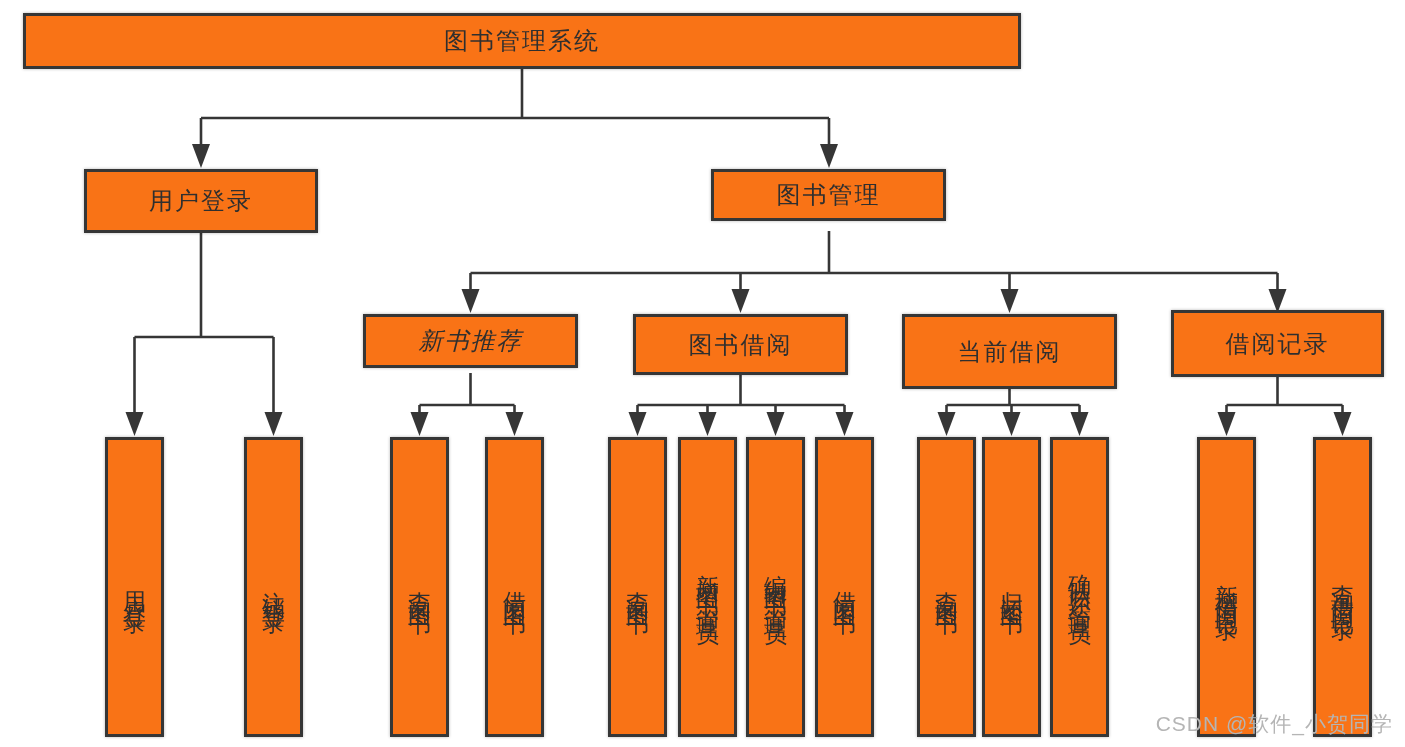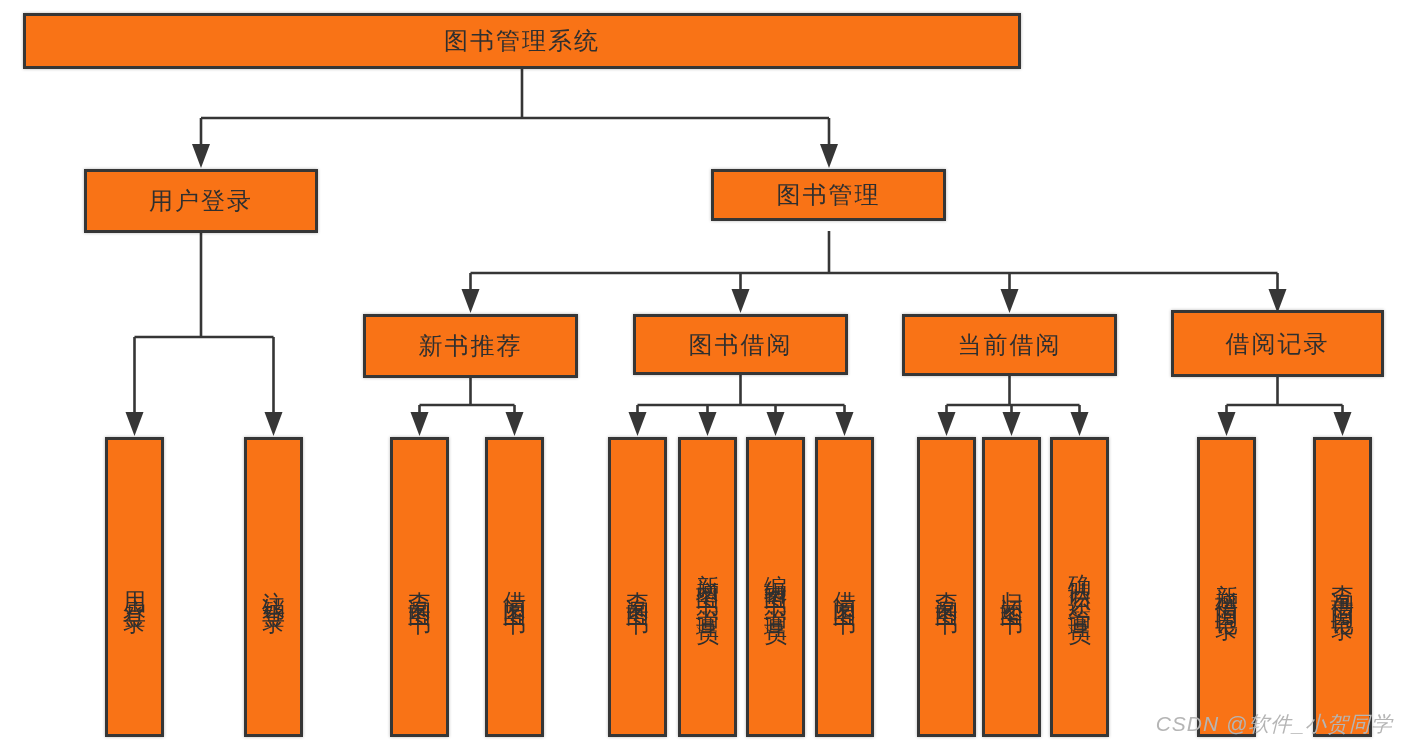--- a/index.html
+++ b/index.html
@@ -14,34 +14,34 @@
   }
   .h-label{font-size:24px;letter-spacing:2px;white-space:nowrap;}
   .v-label{
     writing-mode:vertical-rl;text-orientation:mixed;
     font-size:23px;letter-spacing:7px;line-height:1;white-space:nowrap;
   }
   
   #n-root {left:23px;  top:13px;  width:998px;height:56px;}
   #n-l2-a {left:84px;  top:169px; width:234px;height:64px;}
   #n-l2-b {left:711px; top:169px; width:235px;height:52px;}
-  #n-l3-a {left:363px; top:314px; width:215px;height:64px;}
+  #n-l3-a {left:363px; top:314px; width:215px;height:54px;font-style:italic;}
   #n-l3-b {left:633px; top:314px; width:215px;height:61px;}
-  #n-l3-c {left:902px; top:314px; width:215px;height:62px;}
+  #n-l3-c {left:902px; top:314px; width:215px;height:75px;}
   #n-l3-d {left:1171px;top:310px; width:213px;height:67px;}
   .leaf{top:437px;width:59px;height:300px;}
   #lf-1 {left:105px;} #lf-2 {left:244px;}
   #lf-3 {left:390px;} #lf-4 {left:485px;}
   #lf-5 {left:608px;} #lf-6 {left:678px;} #lf-7 {left:746px;} #lf-8 {left:815px;}
   #lf-9 {left:917px;} #lf-10{left:982px;} #lf-11{left:1050px;}
   #lf-12{left:1197px;}#lf-13{left:1313px;}
   #connector-layer{position:absolute;left:0;top:0;width:1405px;height:747px;pointer-events:none;}
   .watermark{
     position:absolute;right:12px;top:710px;font-size:21px;letter-spacing:1px;
-    color:#b5b5b5;white-space:nowrap;z-index:5;font-style:italic;
+    color:#b5b5b5;white-space:nowrap;z-index:5;
   }
 </style>
 </head>
 <body>
 
 <div class="stage">
 
   <svg id="connector-layer" viewBox="0 0 1405 747" xmlns="http://www.w3.org/2000/svg" aria-hidden="true">
     <g stroke="#363636" stroke-width="2.6" fill="none">
       <path d="M522 67 V118 M201 118 H829 M201 118 V150 M829 118 V150"></path>

